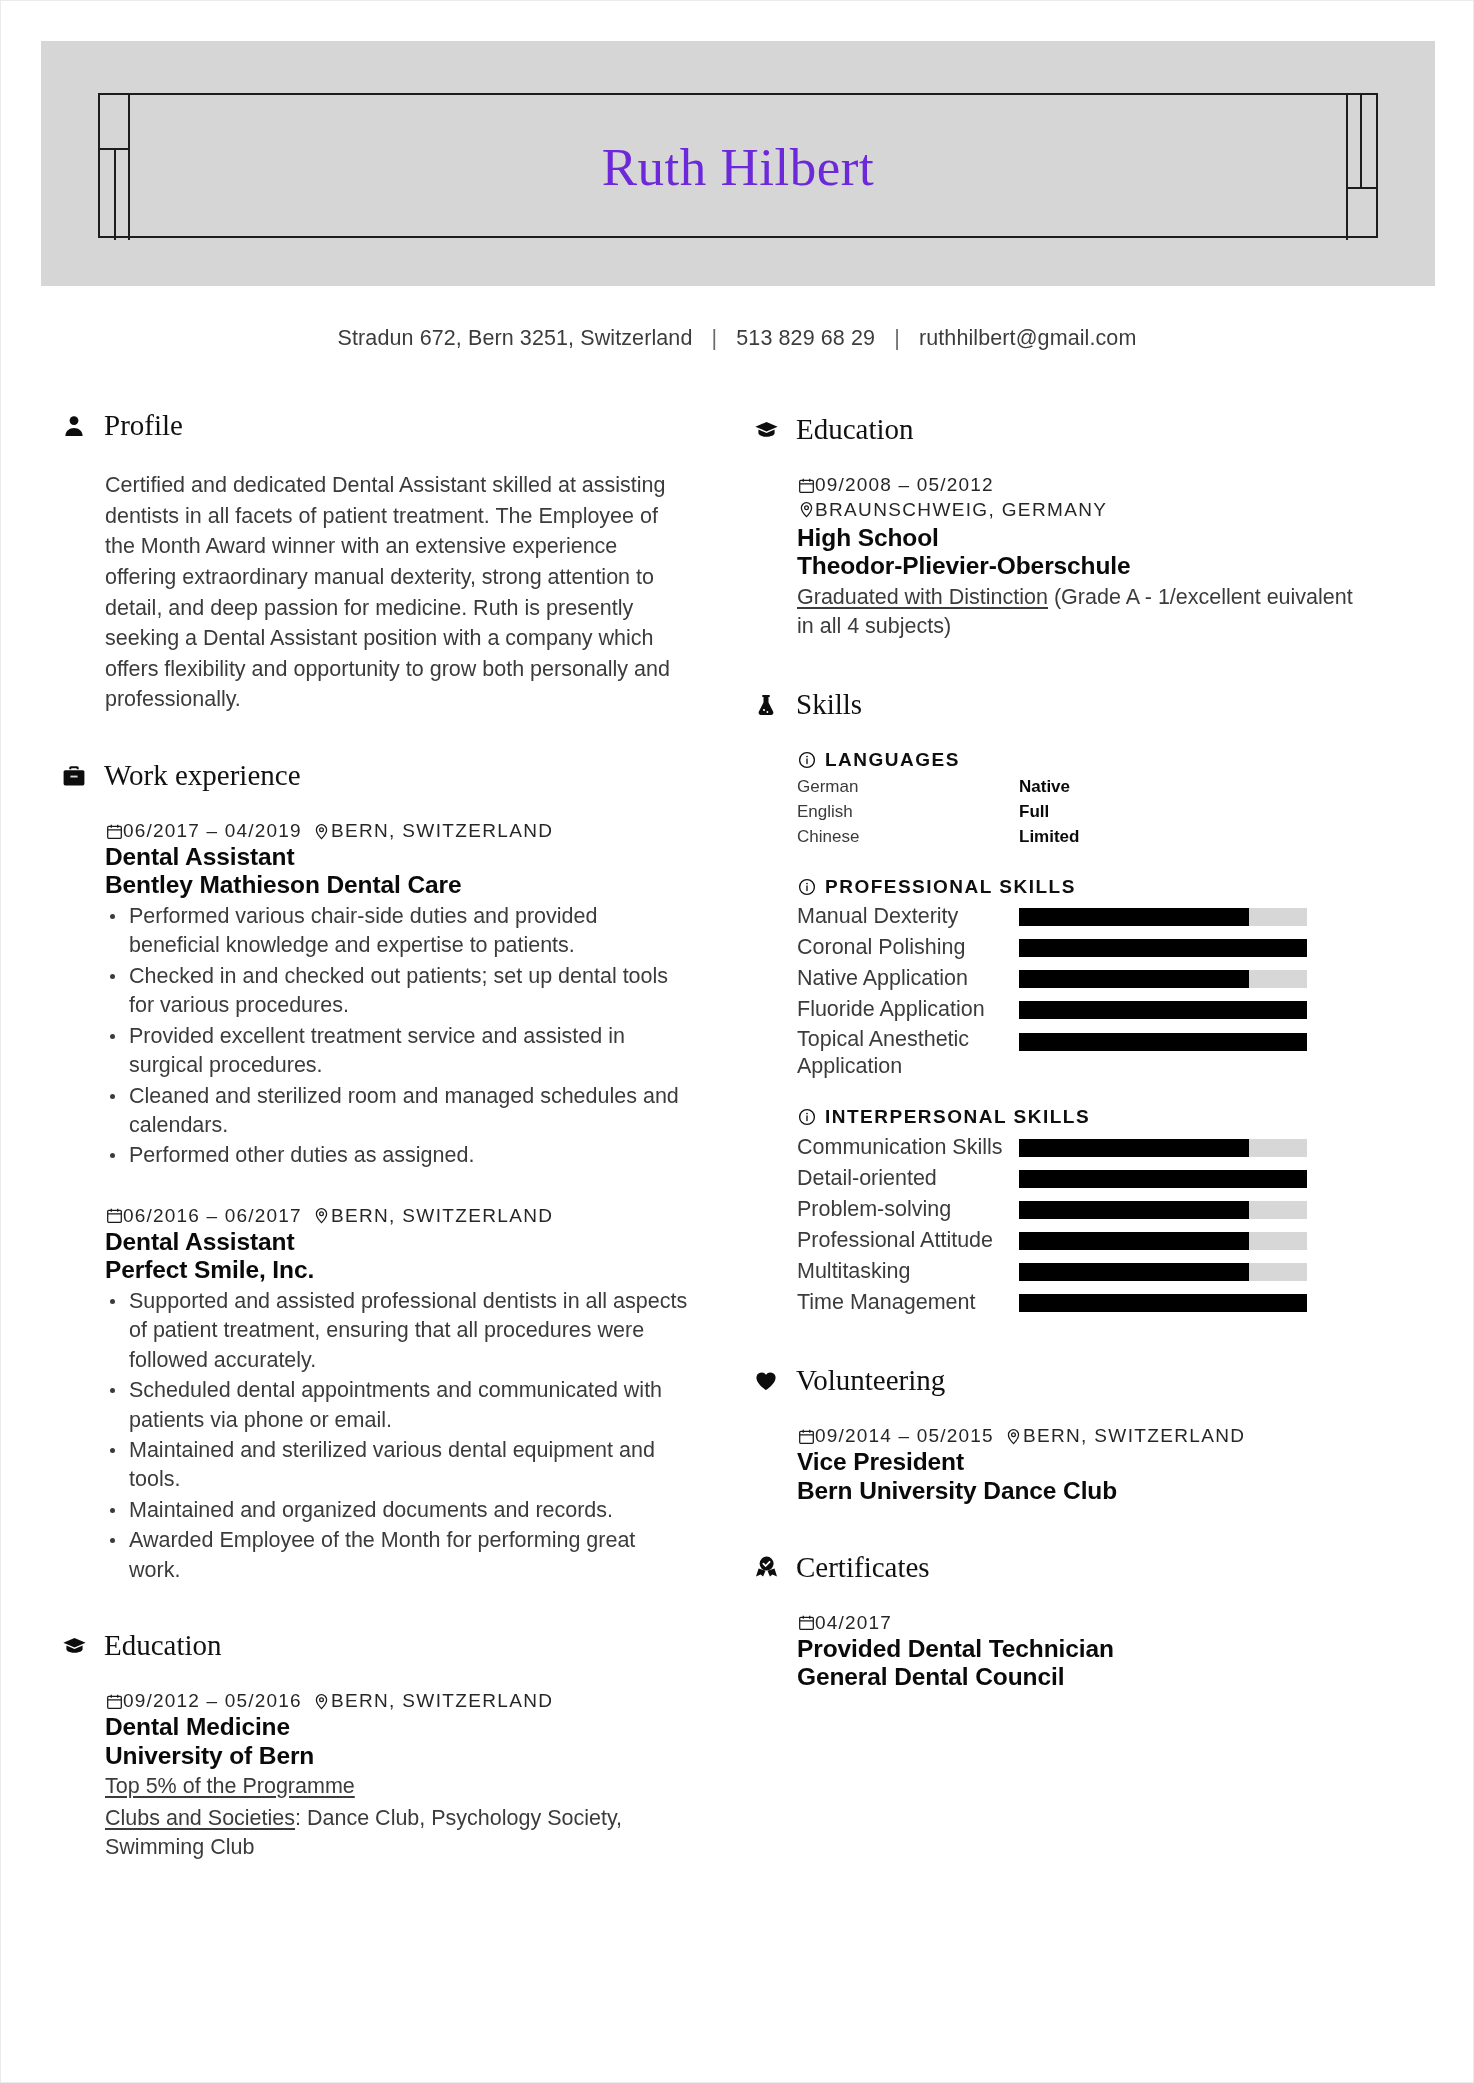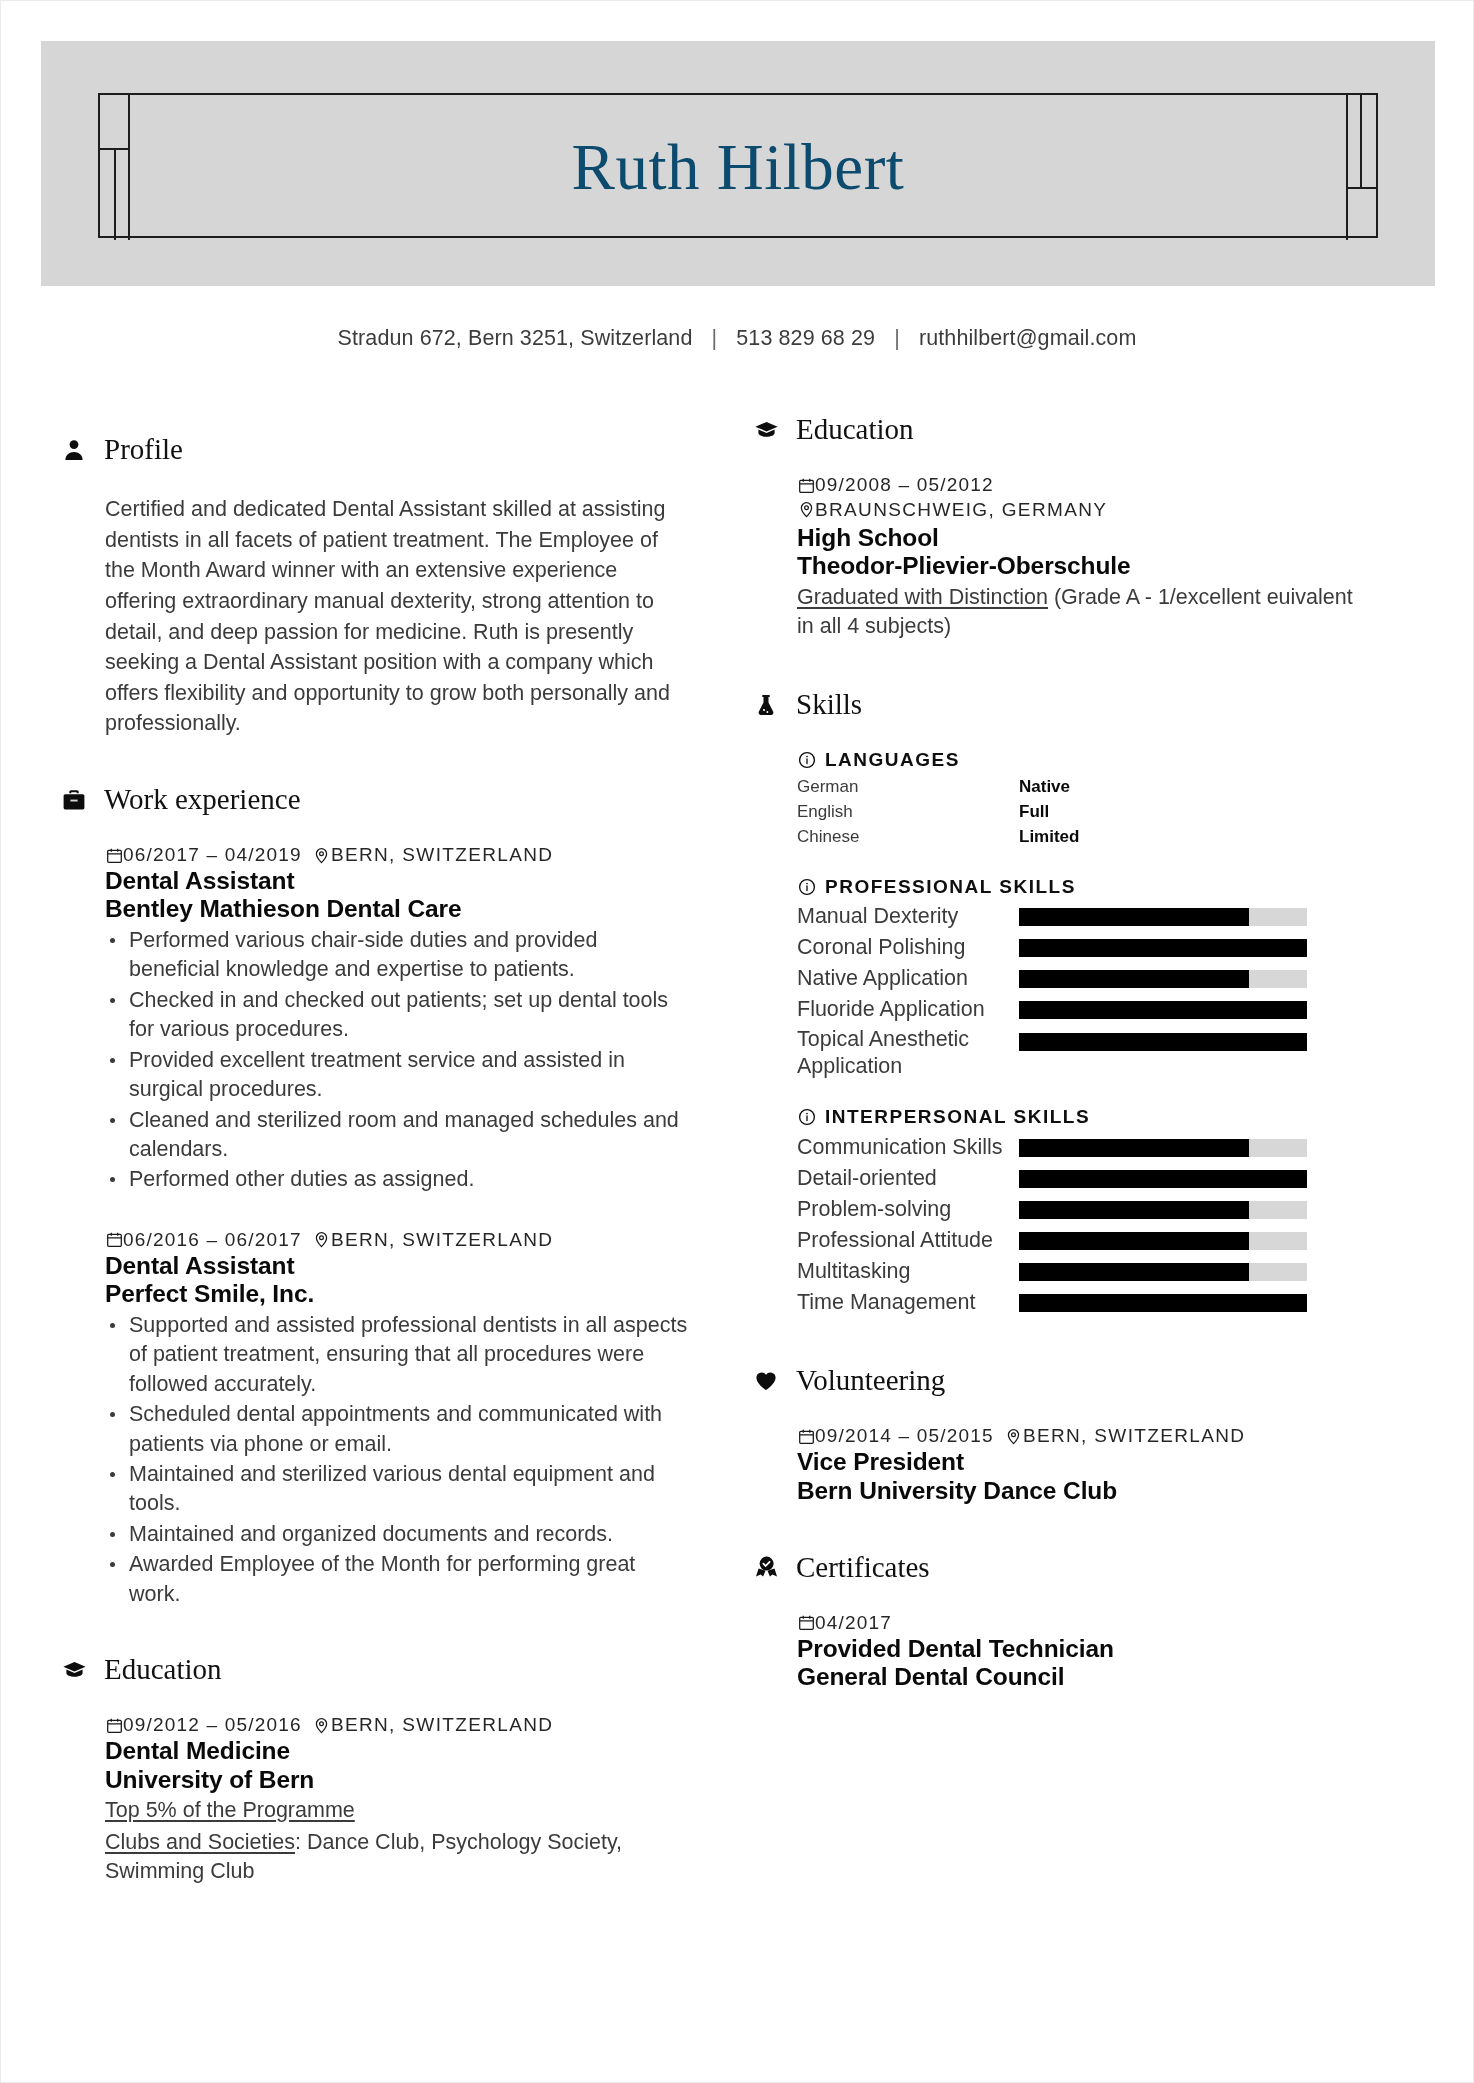--- a/index.html
+++ b/index.html
@@ -85,23 +85,23 @@
     height: 2px;
     background: #1d1d1d;
   }
   .full-name {
     position: absolute;
     left: 0; right: 0; top: 0;
     height: 145px;
     line-height: 145px;
     text-align: center;
     font-family: "Liberation Serif", serif;
-    font-size: 65px;
+    font-size: 53px;
     font-weight: 400;
-    color: #0c4a6e;
+    color: #6d28d9;
     letter-spacing: 0.5px;
   }
 
   
   .contact-line {
     position: absolute;
     left: 0; right: 0;
     top: 325px;
     text-align: center;
     font-size: 21.5px;
@@ -112,21 +112,21 @@
   .contact-sep {
     display: inline-block;
     padding: 0 13px;
     color: #6a6a6a;
   }
 
   
   .col-left {
     position: absolute;
     left: 60px;
-    top: 432px;
+    top: 408px;
     width: 630px;
   }
   .col-right {
     position: absolute;
     left: 752px;
     top: 412px;
     width: 620px;
   }
 
   

